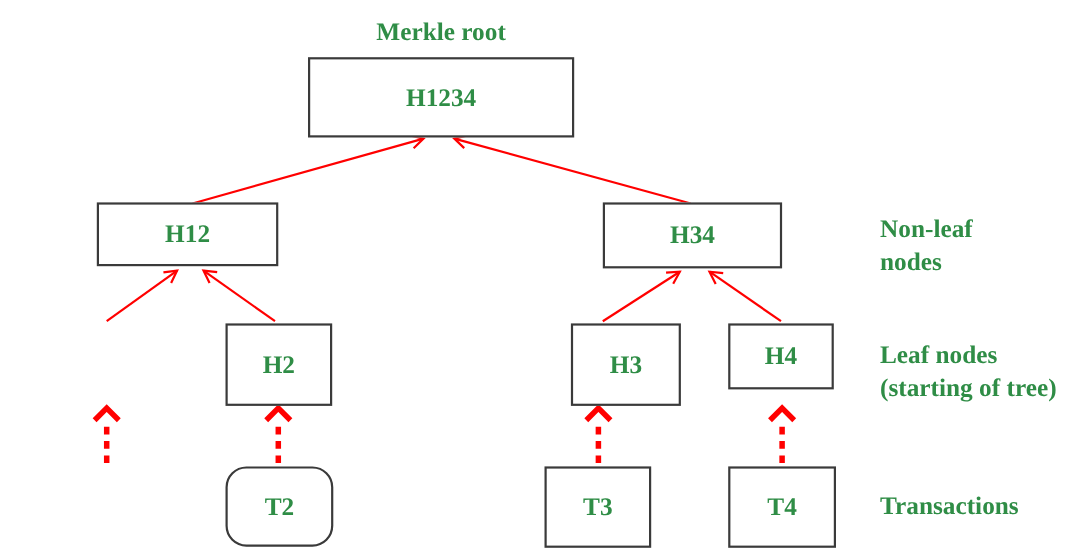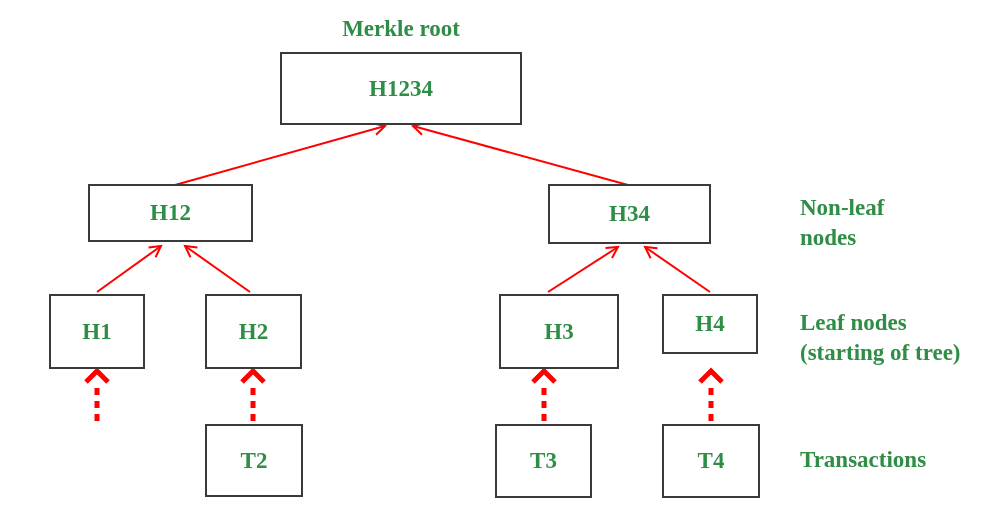--- a/index.html
+++ b/index.html
@@ -73,22 +73,21 @@
 nodes</div>
   <div class="caption" style="left:800px;top:308px;">Leaf nodes
 (starting of tree)</div>
   <div class="caption" style="left:800px;top:445px;">Transactions</div>
 
   <div class="node" style="left:280px;top:52px;width:242px;height:73px;">H1234</div>
 
   <div class="node" style="left:88px;top:184px;width:165px;height:58px;">H12</div>
   <div class="node" style="left:548px;top:184px;width:163px;height:60px;">H34</div>
 
-  <div class="node" style="left:49px;top:294px;width:96px;height:75px;">H1</div>
   <div class="node" style="left:205px;top:294px;width:97px;height:75px;">H2</div>
-  <div class="node" style="left:499px;top:294px;width:120px;height:75px;">H3</div>
+  <div class="node" style="left:519px;top:294px;width:100px;height:75px;">H3</div>
   <div class="node" style="left:662px;top:294px;width:96px;height:60px;">H4</div>
 
-  <div class="node" style="left:205px;top:424px;width:98px;height:73px;">T2</div>
+  <div class="node" style="left:205px;top:424px;width:98px;height:73px;border-radius:19px;">T2</div>
   <div class="node" style="left:495px;top:424px;width:97px;height:74px;">T3</div>
   <div class="node" style="left:662px;top:424px;width:98px;height:74px;">T4</div>
 
 </div>
 
 </body></html>

